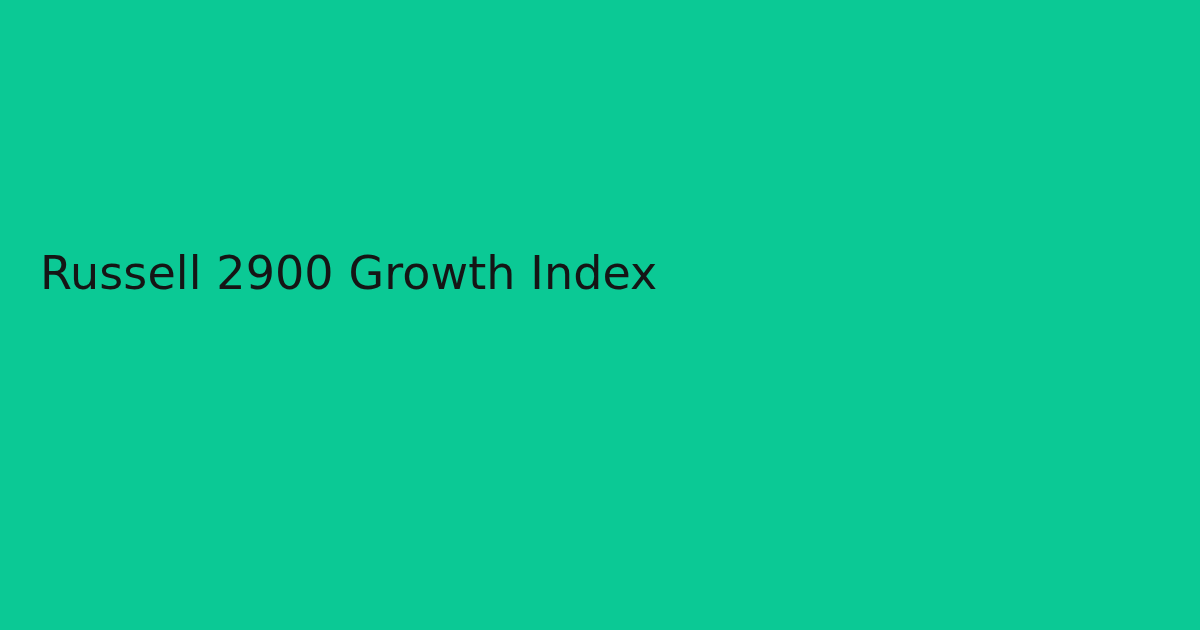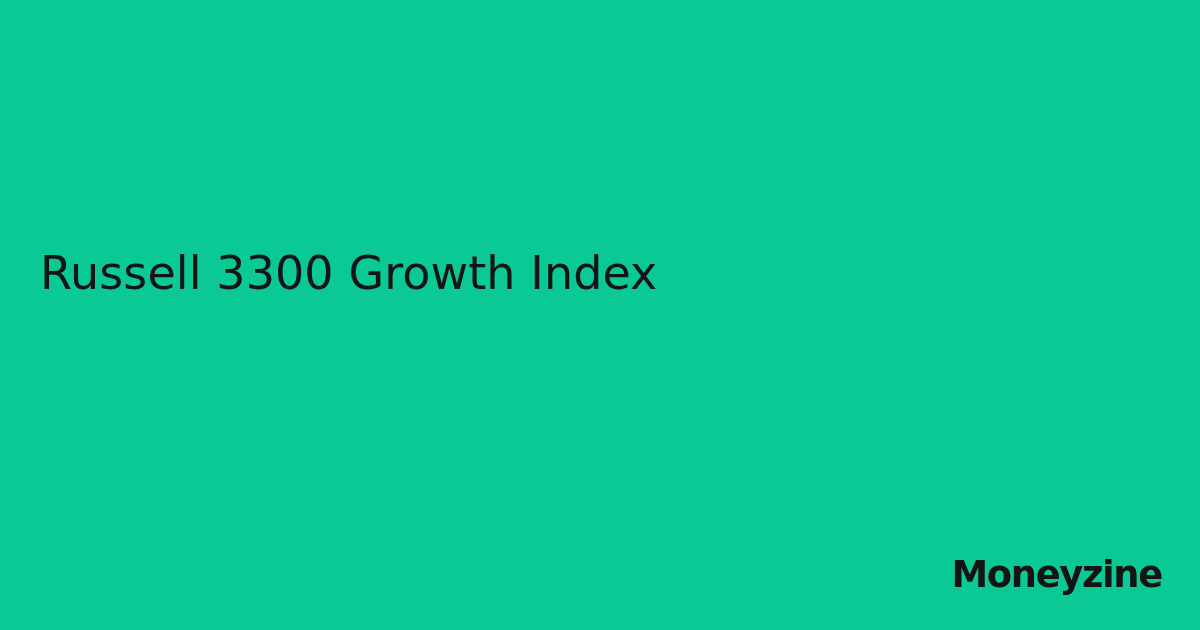--- a/index.html
+++ b/index.html
@@ -61,20 +61,17 @@
     transform: scaleX(0.97);
     transform-origin: right bottom;
   }
 </style>
 </head>
 <body>
 
 <div class="og-card">
 
   <div class="title-block">
-    <h1 class="card-title">Russell 3300 Growth Index</h1>
+    <h1 class="card-title">Russell 2900 Growth Index</h1>
   </div>
 
-  <div class="brand-logo">
-    <span class="brand-wordmark">Moneyzine</span>
-  </div>
 
 </div>
 
 </body></html>

